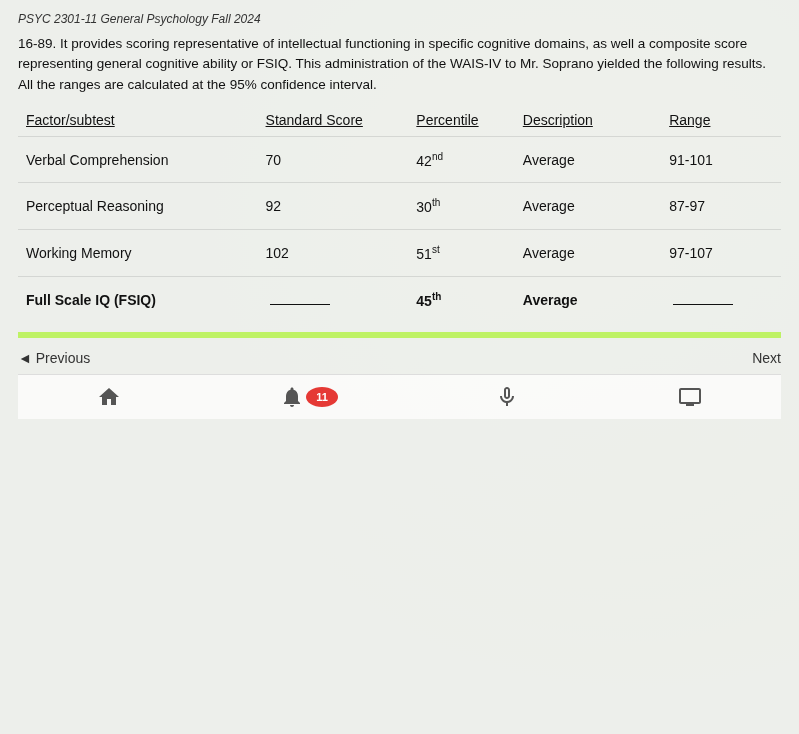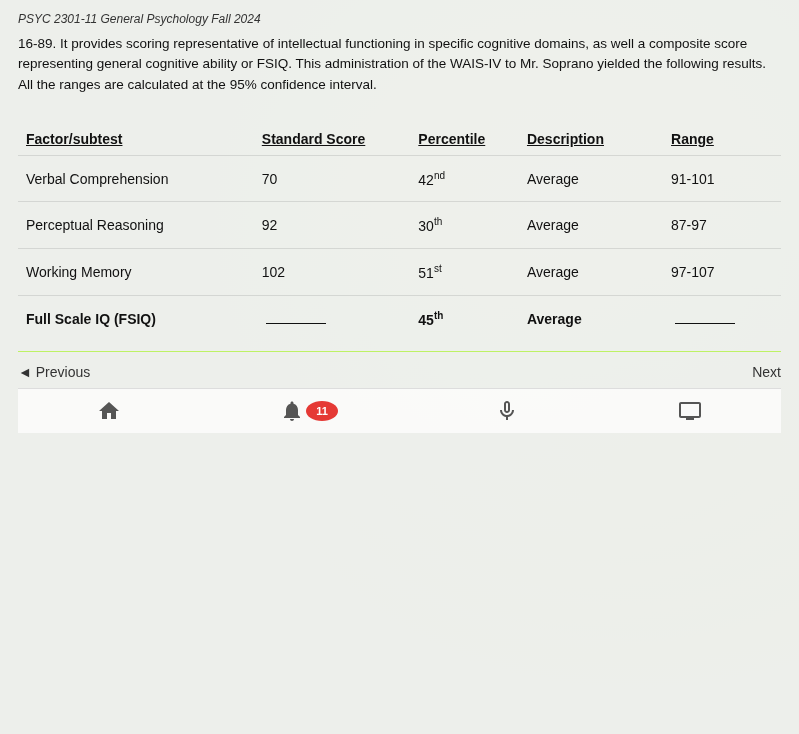--- a/index.html
+++ b/index.html
@@ -37,31 +37,31 @@
       font-size: 12px;
       color: #333;
       margin-bottom: 8px;
       font-style: italic;
     }
 
     .intro-text {
       font-size: 13.5px;
       color: #111;
       line-height: 1.5;
-      margin-bottom: 32px;
+      margin-bottom: 13px;
     }
 
     table {
       width: 100%;
       border-collapse: collapse;
       margin-bottom: 10px;
     }
 
     .table-header-row th {
-      font-weight: bold;
+      font-weight: normal;
       font-size: 14px;
       color: #111;
       padding: 4px 8px 8px 8px;
       text-align: left;
       vertical-align: bottom;
       text-decoration: underline;
     }
 
     .table-header-row th.col-standard {
       white-space: nowrap;
@@ -91,21 +91,21 @@
 
     .bold-row td {
       font-weight: bold;
     }
 
     .footer-nav {
       display: flex;
       justify-content: space-between;
       align-items: center;
       padding: 12px 0 8px 0;
-      border-top: 1px solid #bef264;
+      border-top: 6px solid #bef264;
       margin-top: 10px;
     }
 
     .nav-prev, .nav-next {
       font-size: 14px;
       color: #333;
       cursor: pointer;
       display: flex;
       align-items: center;
       gap: 4px;

